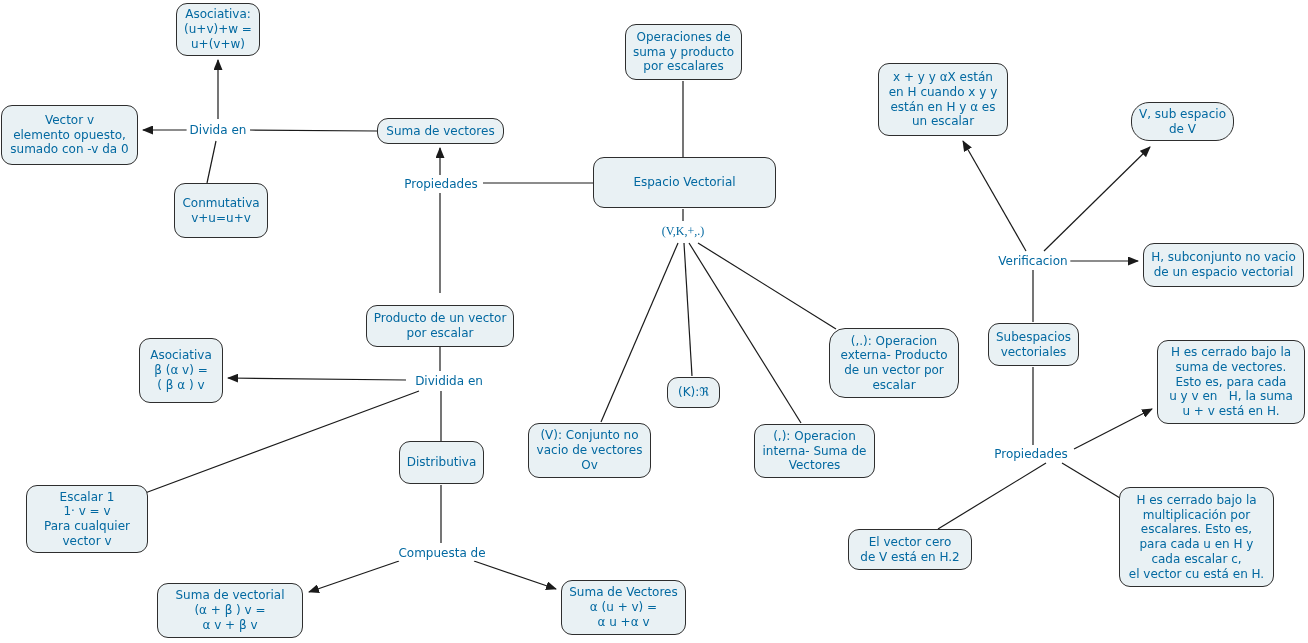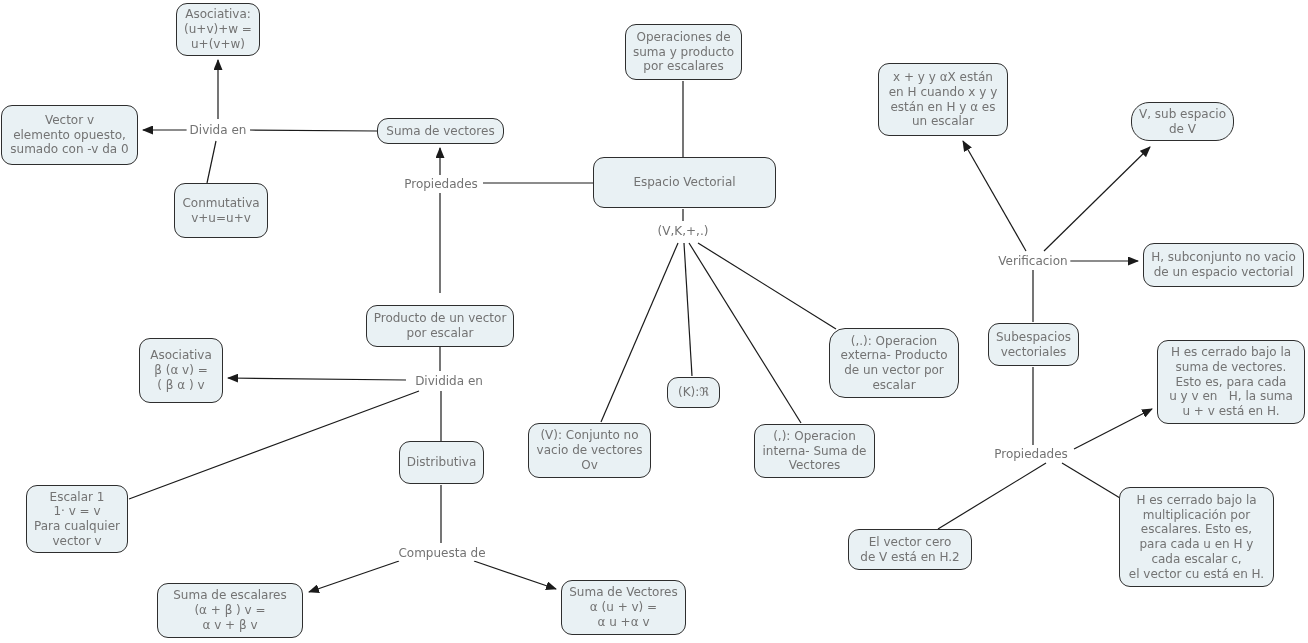--- a/index.html
+++ b/index.html
@@ -14,21 +14,21 @@
   #edges {
     position: absolute;
     left: 0; top: 0;
     width: 1308px; height: 643px;
   }
   .node {
     position: absolute;
     box-sizing: border-box;
     font-size: 12px;
     line-height: 1.23;
-    color: #737373;
+    color: #0369a1;
     white-space: pre;
     text-align: center;
   }
   .node.box {
     background: #e9f1f4;
     border: 1.5px solid #2e2e2e;
     border-radius: 11px;
     display: flex;
     align-items: center;
     justify-content: center;
@@ -128,31 +128,31 @@
 escalares. Esto es,
 para cada u en H y
 cada escalar c,
 el vector cu está en H.</div>
       <div class="node box" style="left: 366px; top: 305px; width: 148px; height: 42px;">Producto de un vector
 por escalar</div>
       <div class="node box" style="left: 139px; top: 338px; width: 84px; height: 65px;">Asociativa
 β (α v) =
 ( β α ) v</div>
       <div class="node box" style="left: 399px; top: 441px; width: 85px; height: 43px;">Distributiva</div>
-      <div class="node box" style="left: 26px; top: 485px; width: 102px; height: 68px;">Escalar 1
+      <div class="node box" style="left: 26px; top: 485px; width: 122px; height: 68px;">Escalar 1
 1· v = v
 Para cualquier
 vector v</div>
-      <div class="node box" style="left: 157px; top: 583px; width: 146px; height: 55px;">Suma de escalares
+      <div class="node box" style="left: 157px; top: 583px; width: 146px; height: 55px;">Suma de vectorial
 (α + β ) v =
 α v + β v</div>
       <div class="node box" style="left: 561px; top: 580px; width: 125px; height: 55px;">Suma de Vectores
 α (u + v) =
 α u +α v</div>
       <div class="node label" style="left: 218px; top: 130px;">Divida en</div>
       <div class="node label" style="left: 441px; top: 184px;">Propiedades</div>
-      <div class="node label" style="left: 683px; top: 231px;">(V,K,+,.)</div>
+      <div class="node label" style="left: 683px; top: 231px; font-family: Liberation Serif, serif;">(V,K,+,.)</div>
       <div class="node label" style="left: 441px; top: 381px; margin-left: 8px;">Dividida en</div>
       <div class="node label" style="left: 442px; top: 553px;">Compuesta de</div>
       <div class="node label" style="left: 1033px; top: 261px;">Verificacion</div>
       <div class="node label" style="left: 1031px; top: 454px;">Propiedades</div>
     </div>
 </div>
 
 </body></html>

